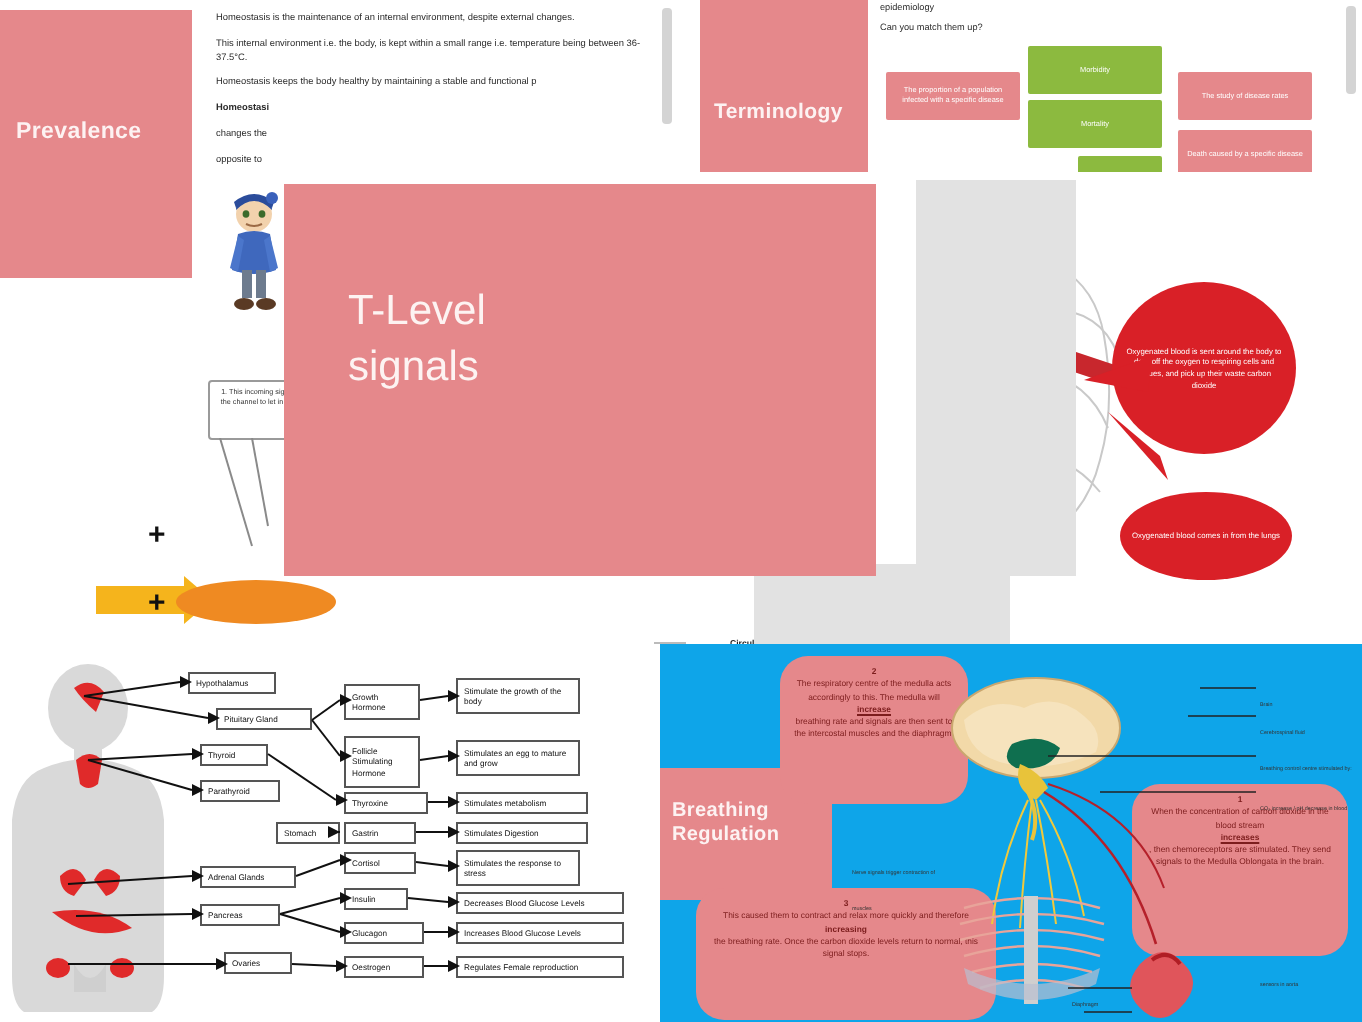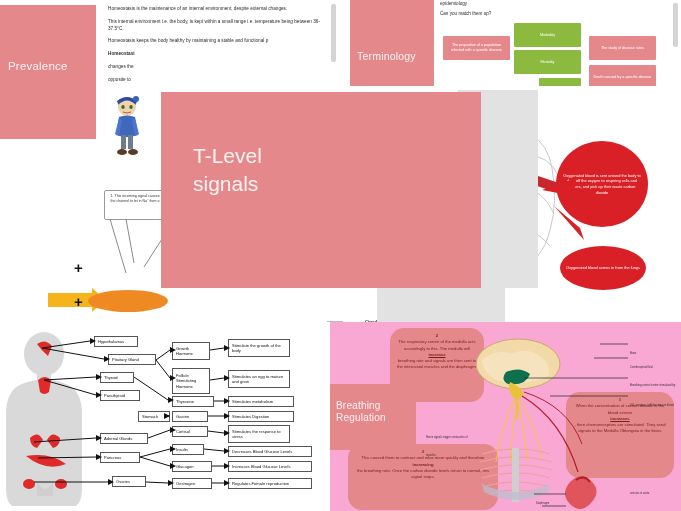--- a/index.html
+++ b/index.html
@@ -3,21 +3,21 @@
 <meta charset="utf-8">
 <style>
   html,body{margin:0;padding:0;background:#ffffff;}
   body{width:681px;height:511px;overflow:hidden;font-family:"Liberation Sans",sans-serif;}
   #stage{position:relative;width:681px;height:511px;background:#ffffff;}
 
   .abs{position:absolute;box-sizing:border-box;}
 
   
   .pinkblock{background:#e5888b;}
-  .pinkblock-lbl{color:#fdf2f2;font-weight:400;letter-spacing:.2px;line-height:1.18;}
+  .pinkblock-lbl{color:#fdf2f2;font-weight:700;letter-spacing:.2px;line-height:1.18;}
   .greybox{background:#e2e2e2;}
   .whitecard{background:#ffffff;}
 
   
   #s1{left:0;top:0;width:340px;height:150px;background:#fff;}
   #s1 .band{left:0;top:5px;width:96px;height:134px;}
   #s1 .band span{position:absolute;left:8px;top:55px;font-size:11.5px;}
   #s1 .body{left:108px;top:6px;width:218px;height:120px;}
   #s1 p{margin:0 0 6px 0;font-size:4.7px;line-height:1.45;color:#2b2b2b;}
   #s1 p.b{font-weight:bold;}
@@ -55,21 +55,21 @@
   .bubble{background:#d92027;border-radius:50%;display:flex;align-items:center;justify-content:center;text-align:center;padding:6px;}
   .bubble span{font-size:3.9px;color:#fff;line-height:1.45;}
   .heartpath{stroke:#c9c9c9;fill:none;stroke-width:1;}
 
   
   #s5{left:0;top:330px;width:330px;height:181px;background:#fff;}
   .hbox{border:1px solid #555;background:#fff;display:flex;align-items:center;padding:1px 3px;}
   .hbox span{font-size:4.1px;color:#111;line-height:1.25;}
 
   
-  #s6{left:330px;top:322px;width:351px;height:189px;background:#f9a8d4;}
+  #s6{left:330px;top:322px;width:351px;height:189px;background:#0ea5e9;}
   #s6 .band{left:0;top:62px;width:86px;height:66px;}
   #s6 .band span{position:absolute;left:6px;top:16px;font-size:10px;}
   .pbubble{background:#e5888b;border-radius:14px;padding:5px 7px;}
   .pbubble span{font-size:4.2px;color:#7c1d1d;line-height:1.5;display:block;text-align:center;}
   .pbubble b{font-weight:bold;}
   .pbubble u{text-decoration:underline;font-weight:bold;}
   .stepno{font-weight:bold;}
   .diaglbl{font-size:2.7px;color:#333;line-height:1.3;}
 
   .circ-lbl{font-size:4.3px;font-weight:bold;color:#222;}
@@ -186,21 +186,21 @@
       <path d="M36 22 L2 34 L34 40z" fill="#d92027"></path>
       <path d="M40 72 L14 50 L44 84z" fill="#d92027"></path>
     </svg>
     <span class="abs circ-lbl" style="left:55px;top:233px;">Circulation</span>
     <div class="abs" style="left:17px;top:235px;width:16px;height:1px;background:#bbb;"></div>
   </div>
 
   <div class="abs greybox" style="left:458px;top:90px;width:80px;height:198px;"></div>
   <div class="abs greybox" style="left:377px;top:282px;width:128px;height:40px;"></div>
 
-  <div class="abs pinkblock" id="titlecard" style="left:161px;top:92px;width:320px;height:196px;">
+  <div class="abs pinkblock" id="titlecard" style="left:142px;top:92px;width:296px;height:196px;">
     <div style="position:absolute;left:32px;top:50px;color:#fdf3f2;font-size:21px;line-height:1.34;font-weight:400;">
       <div>T-Level</div>
       <div>signals</div>
     </div>
   </div>
 
   <div class="abs" id="s5">
 
     <svg class="abs" style="left:4px;top:2px;width:92px;height:176px;" viewBox="0 0 92 176">
       <ellipse cx="40" cy="22" rx="20" ry="22" fill="#d9d9d9"></ellipse>

